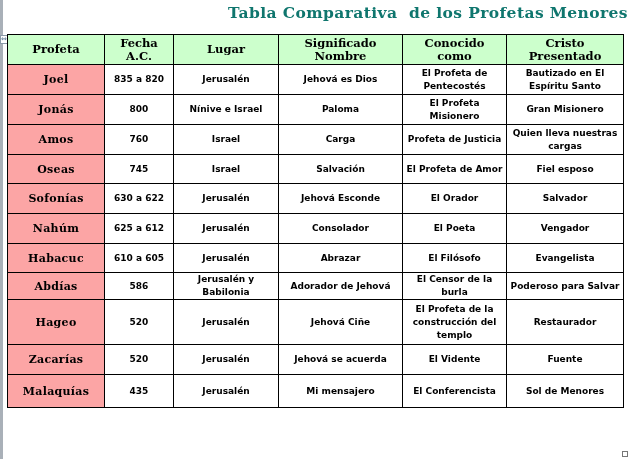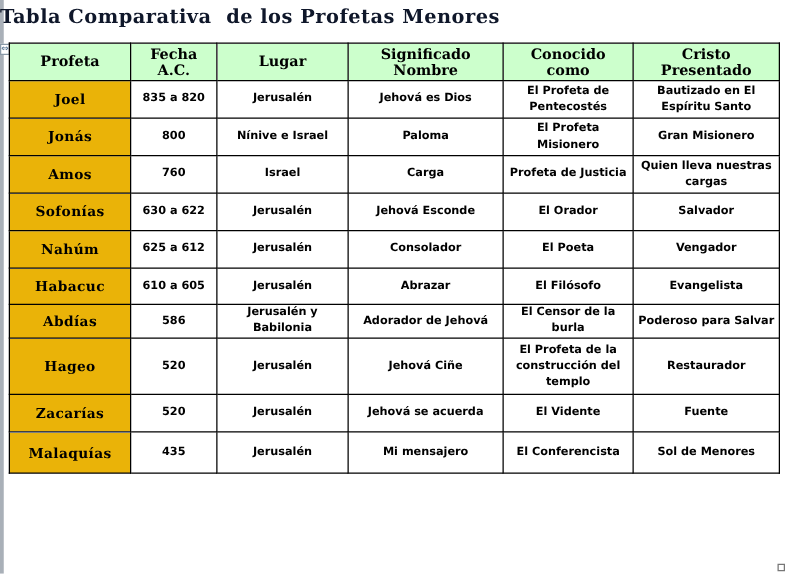--- a/index.html
+++ b/index.html
@@ -11,38 +11,38 @@
   .move-handle {
     position:absolute; left:0; top:35px; width:8px; height:9px;
     border:1px solid #8a9aa8; background:#fff; box-sizing:border-box;
     font-size:7px; line-height:7px; color:#4a6a8a; text-align:center;
   }
   .resize-handle {
     position:absolute; left:622px; top:451px; width:6px; height:6px;
     border:1px solid #777; background:#fff; box-sizing:border-box;
   }
   .title {
-    position:absolute; left:0; top:3px; width:628px; text-align:left;
+    position:absolute; left:0; top:3px; width:628px; text-align:right;
     font-family:"DejaVu Serif", serif; font-weight:bold; font-size:15.5px;
-    letter-spacing:0.4px; color:#0f172a; white-space:pre;
+    letter-spacing:0.4px; color:#0f766e; white-space:pre;
   }
   table.grid {
     position:absolute; left:7px; top:34px; width:616px;
     border-collapse:collapse; table-layout:fixed;border-radius:30px;
   }
   table.grid td, table.grid th {
     border:1.5px solid #000; text-align:center; vertical-align:middle;
     padding:0 3px; overflow:hidden;
   }
   table.grid th {
     background:#ccffcc; font-family:"DejaVu Serif", serif; font-weight:bold;
     font-size:11.5px; line-height:13px; color:#000; height:29px;
   }
   td.prophet {
-    background:#eab308; font-family:"DejaVu Serif", serif; font-weight:bold;
+    background:#fca5a5; font-family:"DejaVu Serif", serif; font-weight:bold;
     font-size:11px; line-height:13px; letter-spacing:0.3px;
   }
   td.cell {
     background:#ffffff; font-family:"DejaVu Sans", sans-serif; font-weight:bold;
     font-size:9px; line-height:13px; color:#000;
   }
 </style>
 </head>
 <body>
 
@@ -87,20 +87,28 @@
         <td class="cell">El Profeta Misionero</td>
         <td class="cell">Gran Misionero</td>
       </tr>
       <tr style="height: 30px;">
         <td class="prophet">Amos</td>
         <td class="cell">760</td>
         <td class="cell">Israel</td>
         <td class="cell">Carga</td>
         <td class="cell">Profeta de Justicia</td>
         <td class="cell">Quien lleva nuestras cargas</td>
+      </tr>
+      <tr style="height: 29px;">
+        <td class="prophet">Oseas</td>
+        <td class="cell">745</td>
+        <td class="cell">Israel</td>
+        <td class="cell">Salvación</td>
+        <td class="cell">El Profeta de Amor</td>
+        <td class="cell">Fiel esposo</td>
       </tr>
       <tr style="height: 30px; padding-left: 32px;">
         <td class="prophet">Sofonías</td>
         <td class="cell">630 a 622</td>
         <td class="cell">Jerusalén</td>
         <td class="cell">Jehová Esconde</td>
         <td class="cell">El Orador</td>
         <td class="cell">Salvador</td>
       </tr>
       <tr style="height: 30px;">

